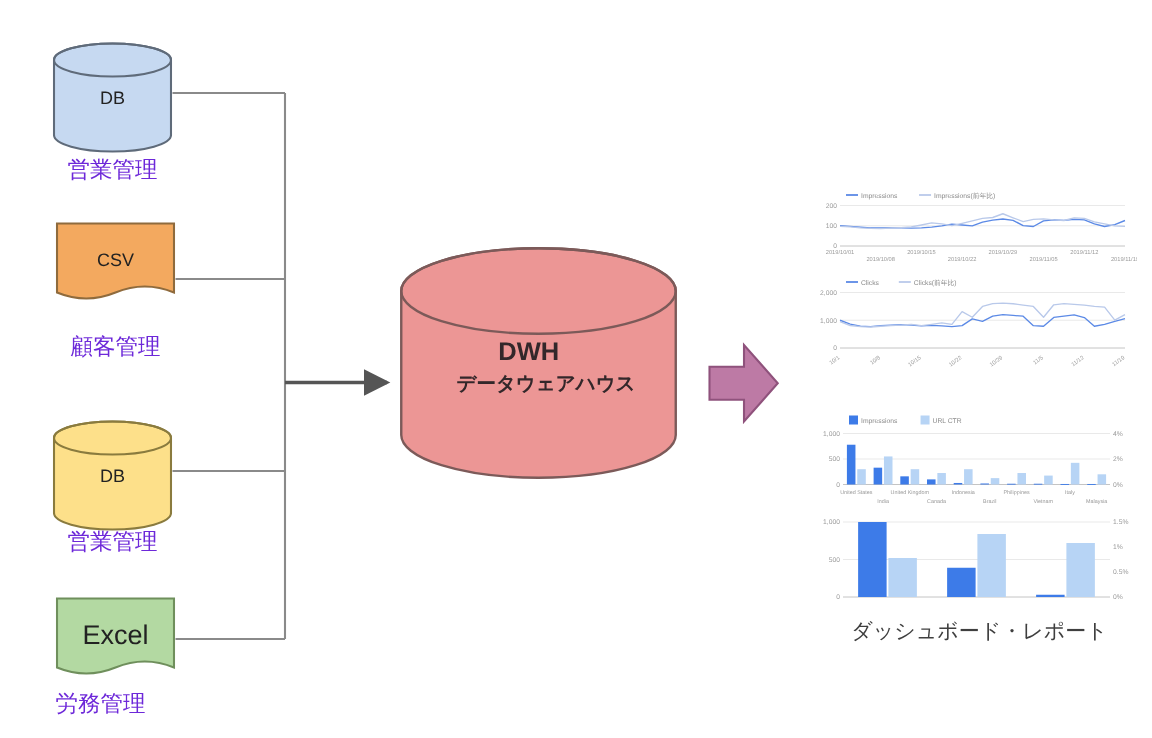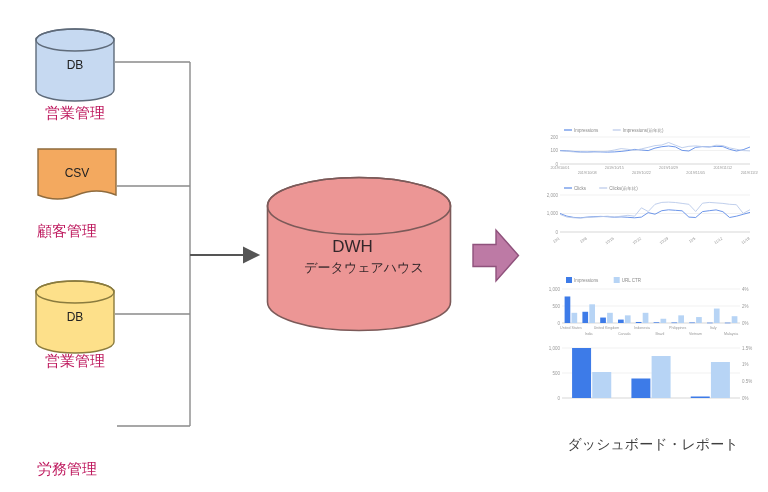--- a/index.html
+++ b/index.html
@@ -5,27 +5,27 @@
   * { margin:0; padding:0; box-sizing:border-box; }
   html,body { background:#ffffff; font-family:"Liberation Sans","DejaVu Sans",sans-serif; }
   #canvas { position:relative; width:768px; height:492px; background:#ffffff; overflow:hidden; }
   .abs { position:absolute; }
   .node { text-align:center; }
   .node svg { display:block; }
   .node-label { position:absolute; left:0; top:0; width:100%; height:100%;
                 display:flex; align-items:center; justify-content:center;
                 color:#222; font-size:12px; }
   .node-label.doc { padding-bottom:8px; }
-  .caption { color:#be185d; font-size:15px; white-space:nowrap; }
+  .caption { color:#6d28d9; font-size:15px; white-space:nowrap; }
   .dwh-text { position:absolute; left:0; top:0; width:100%; height:100%;
               display:flex; flex-direction:column; align-items:center; justify-content:center;
               color:#33272a; padding-top:6px; }
   .dwh-title { font-size:17px; }
   .dwh-sub { font-size:13px; margin-top:2px;margin-left:23px; }
-  .dash-caption { color:#3f3f3f; font-size:14px; text-align:center; white-space:nowrap;margin-top:24px; }
+  .dash-caption { color:#3f3f3f; font-size:14px; text-align:center; white-space:nowrap; }
   .chart { position:absolute; left:0; width:216px; }
 </style>
 </head>
 <body>
 
 <div id="canvas">
 
   <svg class="abs" style="left:0;top:0;" width="768" height="492">
     <defs>
       <marker id="ah" markerWidth="9" markerHeight="8" refX="7" refY="4" orient="auto">
@@ -48,34 +48,40 @@
     <div class="node-label">DB</div>
   </div>
   <div class="abs caption" style="left:35px; top:104px; width:80px; text-align:center;">営業管理</div>
 
   <div class="abs node" style="left:37px; top:148px; width:80px; height:58px;">
     <svg width="80" height="58" viewBox="0 0 80 58">
       <path d="M1,1 L79,1 L79,47 Q59.5,39 40,47 Q20.5,55 1,47 Z" stroke="#8f6b3d" stroke-width="1.4" fill="#f3a95f"></path>
     </svg>
     <div class="node-label doc">CSV</div>
   </div>
-  <div class="abs caption" style="left:37px; top:222px; width:80px; text-align:left;">顧客管理</div>
+  <div class="abs caption" style="left:37px; top:222px; width:80px; text-align:center;">顧客管理</div>
 
   <div class="abs node" style="left:35px; top:280px; width:80px; height:74px;">
     <svg width="80" height="74" viewBox="0 0 80 74">
       <path d="M1,12 A39,11 0 0 1 79,12 L79,62 A39,11 0 0 1 1,62 Z" stroke="#8a7b3e" stroke-width="1.4" fill="#fde08a"></path>
       <ellipse cx="40" cy="12" rx="39" ry="11" fill="none" stroke="#8a7b3e" stroke-width="1.4"></ellipse>
     </svg>
     <div class="node-label">DB</div>
   </div>
   <div class="abs caption" style="left:35px; top:352px; width:80px; text-align:center;">営業管理</div>
 
+  <div class="abs node" style="left:37px; top:398px; width:80px; height:58px;">
+    <svg width="80" height="58" viewBox="0 0 80 58">
+      <path d="M1,1 L79,1 L79,47 Q59.5,39 40,47 Q20.5,55 1,47 Z" stroke="#6f8f5c" stroke-width="1.4" fill="#b3d9a2"></path>
+    </svg>
+    <div class="node-label doc" style="font-size:18px;">Excel</div>
+  </div>
   <div class="abs caption" style="left:37px; top:460px; width:80px; text-align:left;">労務管理</div>
 
-  <div class="abs node" style="left:266px; top:176px; width:173px; height:156px;">
+  <div class="abs node" style="left:266px; top:164px; width:173px; height:156px;font-weight:bold;">
     <svg width="186" height="156" viewBox="0 0 186 156">
       <path d="M1.5,30 A91.5,28.5 0 0 1 184.5,30 L184.5,126 A91.5,28.5 0 0 1 1.5,126 Z" stroke="#7c5a59" stroke-width="1.6" fill="#ec9695"></path>
       <ellipse cx="93" cy="30" rx="91.5" ry="28.5" fill="none" stroke="#7c5a59" stroke-width="1.6"></ellipse>
     </svg>
     <div class="dwh-text">
       <div class="dwh-title">DWH</div>
       <div class="dwh-sub">データウェアハウス</div>
     </div>
   </div>
 

